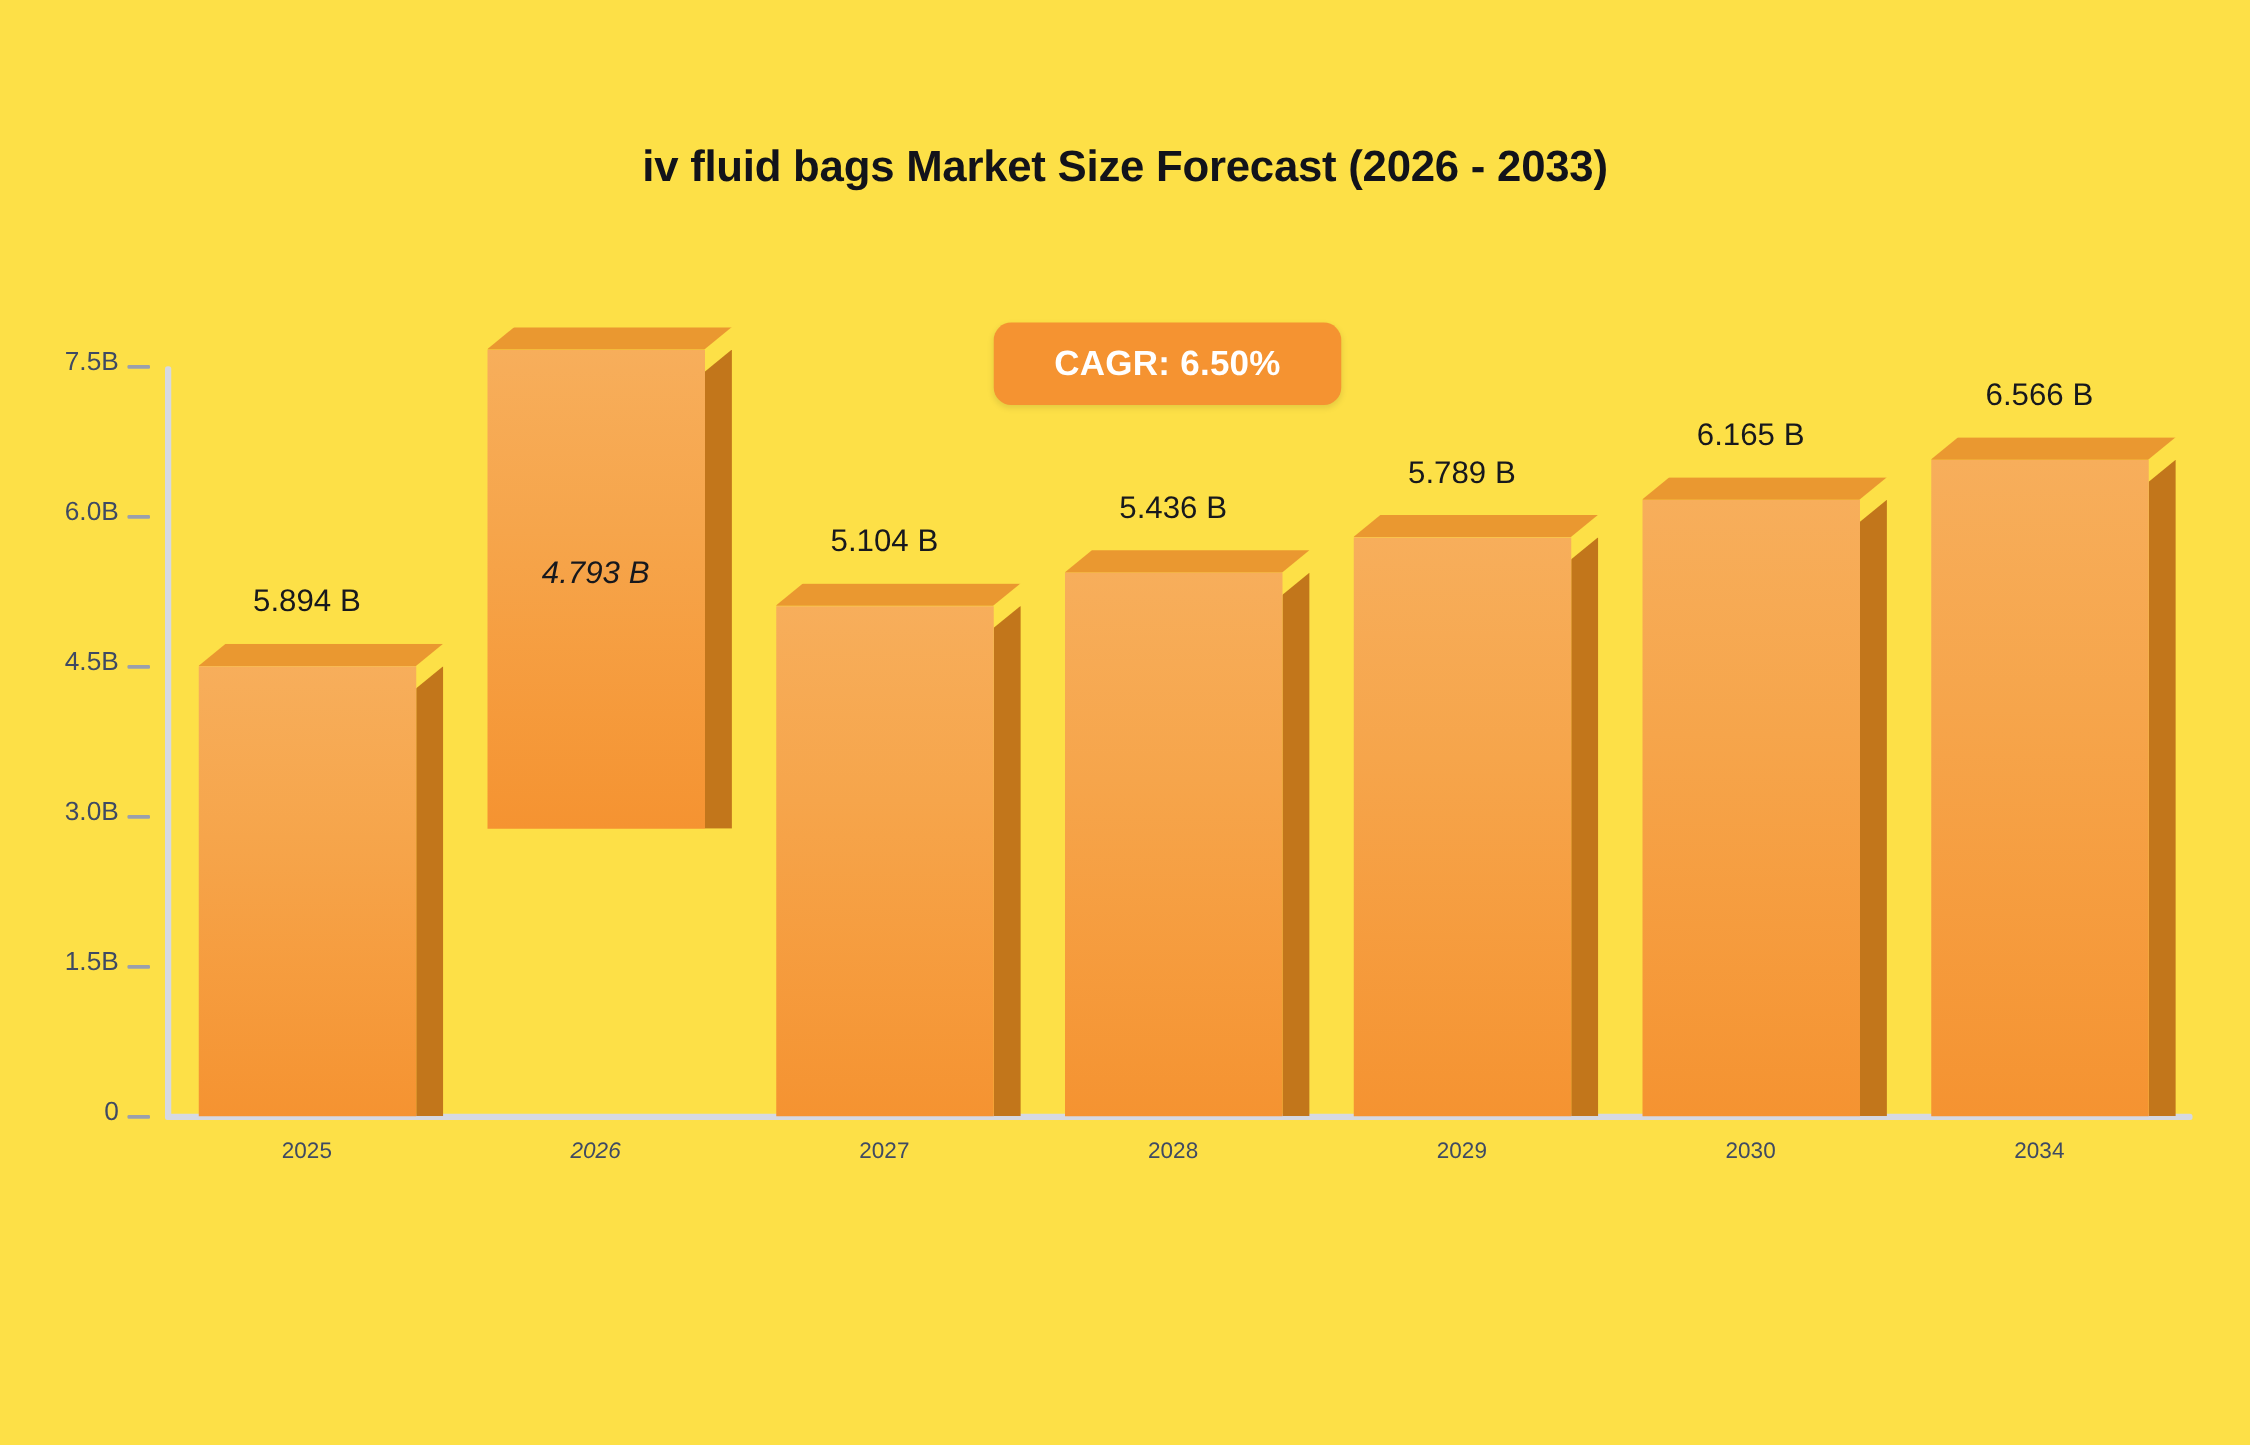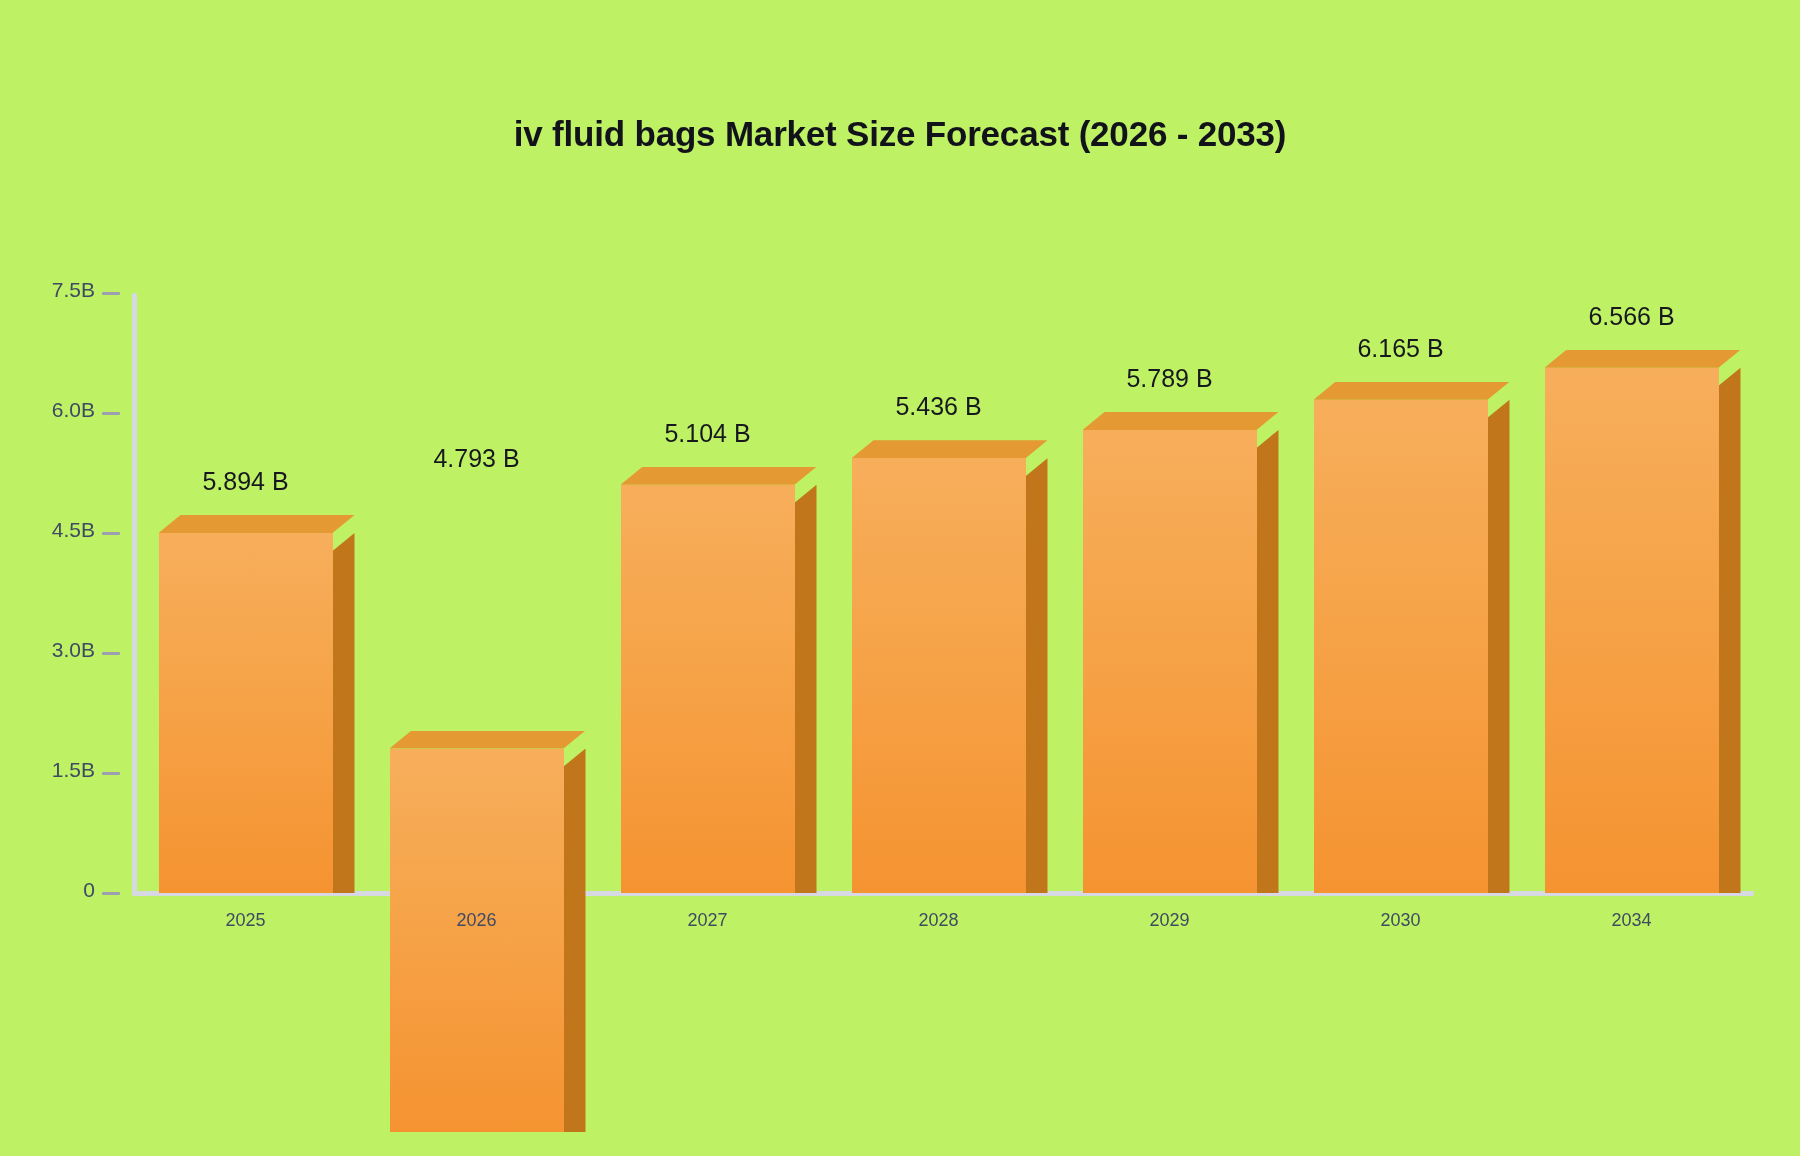--- a/index.html
+++ b/index.html
@@ -7,21 +7,21 @@
     width: 1800px;
     height: 1156px;
     background: #ffffff;
     font-family: "Liberation Sans", sans-serif;
     overflow: hidden;
   }
   #root {
     position: relative;
     width: 1800px;
     height: 1156px;
-    background: #bef264;
+    background: #fde047;
   }
 
   
   #chart-title {
     position: absolute;
     left: 0; right: 0;
     top: 114px;
     text-align: center;
     font-size: 35px;
     font-weight: bold;
@@ -186,20 +186,23 @@
     letter-spacing: -1px;
   }
 </style>
 </head>
 <body>
 
 <div id="root">
 
   <div id="chart-title">iv fluid bags Market Size Forecast (2026 - 2033)</div>
 
+  <div id="cagr-badge">
+    <span class="cagr-text">CAGR: 6.50%</span>
+  </div>
 
   <div id="plot">
     <div id="y-axis-line"></div>
     <div id="x-axis-line"></div>
     <div id="y-ticks">
         <div class="y-tick" style="top: 893px;">
           <span class="y-tick-label">0</span>
           <span class="y-tick-mark"></span>
         </div>
         <div class="y-tick" style="top: 773px;">
@@ -226,21 +229,21 @@
     <div id="bars">
         <div class="bar-group" style="left: 158.5px; width: 174px; top: 0px; height: 893px;">
           <div class="bar-3d" style="width: 174px; height: 360px; bottom: 0px;">
             <div class="bar-side" style="height: 360px;"></div>
             <div class="bar-front" style="height: 360px;"></div>
             <div class="bar-top" style="top: -18px; left: 0px; width: 196px; background: rgb(232, 145, 47); clip-path: polygon(0px 100%, 22px 0px, 100% 0px, 174px 100%);"></div>
           </div>
           <div class="bar-value-label" style="top: 467px;">5.894 B</div>
           <div class="x-tick-label">2025</div>
         </div>
-        <div class="bar-group" style="left: 389.5px; width: 174px; top: 0px; height: 1132px;">
+        <div class="bar-group" style="left: 389.5px; width: 174px; top: 0px; height: 663px; font-style: italic;">
           <div class="bar-3d" style="width: 174px; height: 383.44px; bottom: 0px;">
             <div class="bar-side" style="height: 383.44px;"></div>
             <div class="bar-front" style="height: 383.44px;"></div>
             <div class="bar-top" style="top: -18px; left: 0px; width: 196px; background: rgb(232, 145, 47); clip-path: polygon(0px 100%, 22px 0px, 100% 0px, 174px 100%);"></div>
           </div>
           <div class="bar-value-label" style="top: 443.56px;">4.793 B</div>
           <div class="x-tick-label">2026</div>
         </div>
         <div class="bar-group" style="left: 620.5px; width: 174px; top: 0px; height: 893px;">
           <div class="bar-3d" style="width: 174px; height: 408.32px; bottom: 0px;">

